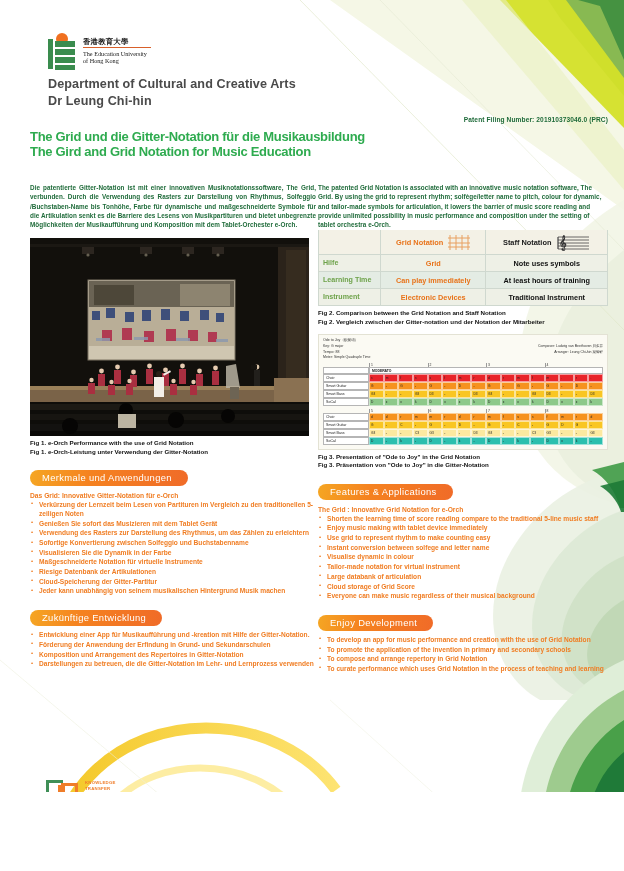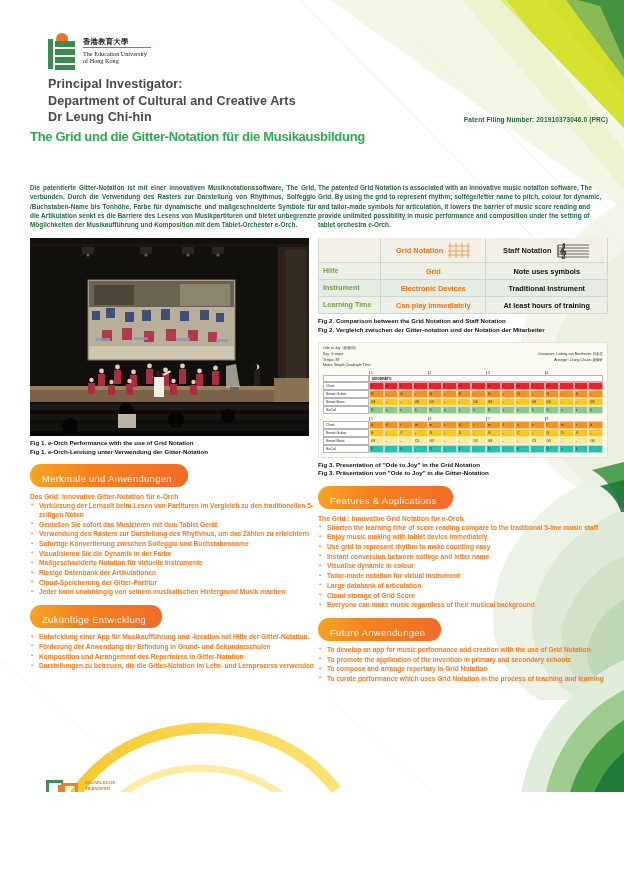--- a/index.html
+++ b/index.html
@@ -85,25 +85,25 @@
   .photo { width: 279px; height: 198px; display: block; }
   .fig-cap {
     margin-top: 3px;
     font-size: 6.2px; font-weight: bold; color: #111;
     line-height: 1.34;
   }
 
   
   .pill {
     display: inline-block;
-    padding: 9px 16px 3px 12px;
+    padding: 2px 16px 3px 12px;
     border-radius: 11px;
     background: linear-gradient(100deg,#f5a623 0%, #f58220 38%, #f06b28 100%);
     color: #ffffff; font-size: 9.4px; letter-spacing: .35px;
-    margin-top: 8px; margin-bottom: 4px;
+    margin-top: 14px; margin-bottom: 4px;
   }
 
   .sub-head {
     font-size: 6.7px; font-weight: bold; color: #f07d23;
     margin: 2px 0 1px 0;
   }
   ul.bullets { list-style: none; margin: 0; padding: 0; }
   ul.bullets li {
     position: relative;
     font-size: 6.6px; font-weight: bold; color: #f07d23;
@@ -111,21 +111,21 @@
   }
   ul.bullets li::before {
     content: "\2022";
     position: absolute; left: 1px; top: -.5px;
     font-size: 6px; color: #f07d23;
   }
   ul.bullets.just li { text-align: justify; padding-right: 2px; }
 
   
   .cmp-table {
-    width: 290px; border-collapse: collapse; margin-top: 9px;
+    width: 290px; border-collapse: collapse; margin-top: 1px;
     background: #ef4444;
   }
   .cmp-table td, .cmp-table th {
     border: 1px solid #cfd8cf;
     padding: 3.5px 4px;
     vertical-align: middle;
   }
   .cmp-table thead th { background: #f3f1e6; border-top: none; }
   .cmp-head-cell {
     font-size: 7.4px; font-weight: bold;
@@ -281,29 +281,29 @@
       </div>
       <div class="logo-text">
         <div class="logo-cn">香港教育大學</div>
         <div class="logo-rule"></div>
         <div class="logo-en1">The Education University</div>
         <div class="logo-en2">of Hong Kong</div>
       </div>
     </div>
 
     <div class="pi-block">
-      <div class="pi-line">Principal Investigator:</div>
       <div class="pi-line">Department of Cultural and Creative Arts</div>
       <div class="pi-line">Dr Leung Chi-hin</div>
     </div>
 
     <div class="patent-no">Patent Filing Number: 201910373046.0 (PRC)</div>
 
     <div class="poster-title">
       <div class="title-de">The Grid und die Gitter-Notation für die Musikausbildung</div>
+      <div class="title-en">The Gird and Grid Notation for Music Education</div>
     </div>
   </div>
 
   <div class="col-left">
 
     <div class="abstract de">Die patentierte Gitter-Notation ist mit einer innovativen Musiknotationssoftware, The Grid, verbunden. Durch die Verwendung des Rasters zur Darstellung von Rhythmus, Solfeggio /Buchstaben-Name bis Tonhöhe, Farbe für dynamische und maßgeschneiderte Symbole für die Artikulation senkt es die Barriere des Lesens von Musikpartituren und bietet unbegrenzte Möglichkeiten der Musikaufführung und Komposition mit dem Tablet-Orchester e-Orch.</div>
 
     <div class="photo-wrap">
       <svg class="photo" viewBox="0 0 279 198" preserveAspectRatio="none">
         <rect x="0" y="0" width="279" height="198" fill="#0b0a08"></rect>
@@ -495,28 +495,28 @@
           </th>
         </tr>
       </thead>
       <tbody>
         <tr>
           <td class="cell-label">Hilfe</td>
           <td class="cell-grid">Grid</td>
           <td class="cell-staff">Note uses symbols</td>
         </tr>
         <tr>
+          <td class="cell-label">Learning Time</td>
+          <td class="cell-grid">Can play immediately</td>
+          <td class="cell-staff">At least hours of training</td>
+        </tr>
+        <tr>
           <td class="cell-label">Instrument</td>
           <td class="cell-grid">Electronic Devices</td>
           <td class="cell-staff">Traditional Instrument</td>
-        </tr>
-        <tr>
-          <td class="cell-label">Learning Time</td>
-          <td class="cell-grid">Can play immediately</td>
-          <td class="cell-staff">At least hours of training</td>
         </tr>
       </tbody>
     </table>
     <div class="fig-cap">
       <div>Fig 2. Comparison between the Grid Notation and Staff Notation</div>
       <div>Fig 2. Vergleich zwischen der Gitter-notation und der Notation der Mitarbeiter</div>
     </div>
 
     
     <div class="gridfig">
@@ -738,21 +738,21 @@
       <li>Use grid to represent rhythm to make counting easy</li>
       <li>Instant conversion between solfege and letter name</li>
       <li>Visualise dynamic in colour</li>
       <li>Tailor-made notation for virtual instrument</li>
       <li>Large databank of articulation</li>
       <li>Cloud storage of Grid Score</li>
       <li>Everyone can make music regardless of their musical background</li>
     </ul>
 
     
-    <div class="pill">Future Anwendungen</div>
+    <div class="pill">Enjoy Development</div>
     <ul class="bullets just">
       <li>To develop an app for music performance and creation with the use of Grid Notation</li>
       <li>To promote the application of the invention in primary and secondary schools</li>
       <li>To compose and arrange repertory in Grid Notation</li>
       <li>To curate performance which uses Grid Notation in the process of teaching and learning</li>
     </ul>
   </div>
 
   <div class="footer">
     <div class="kt-logo">

